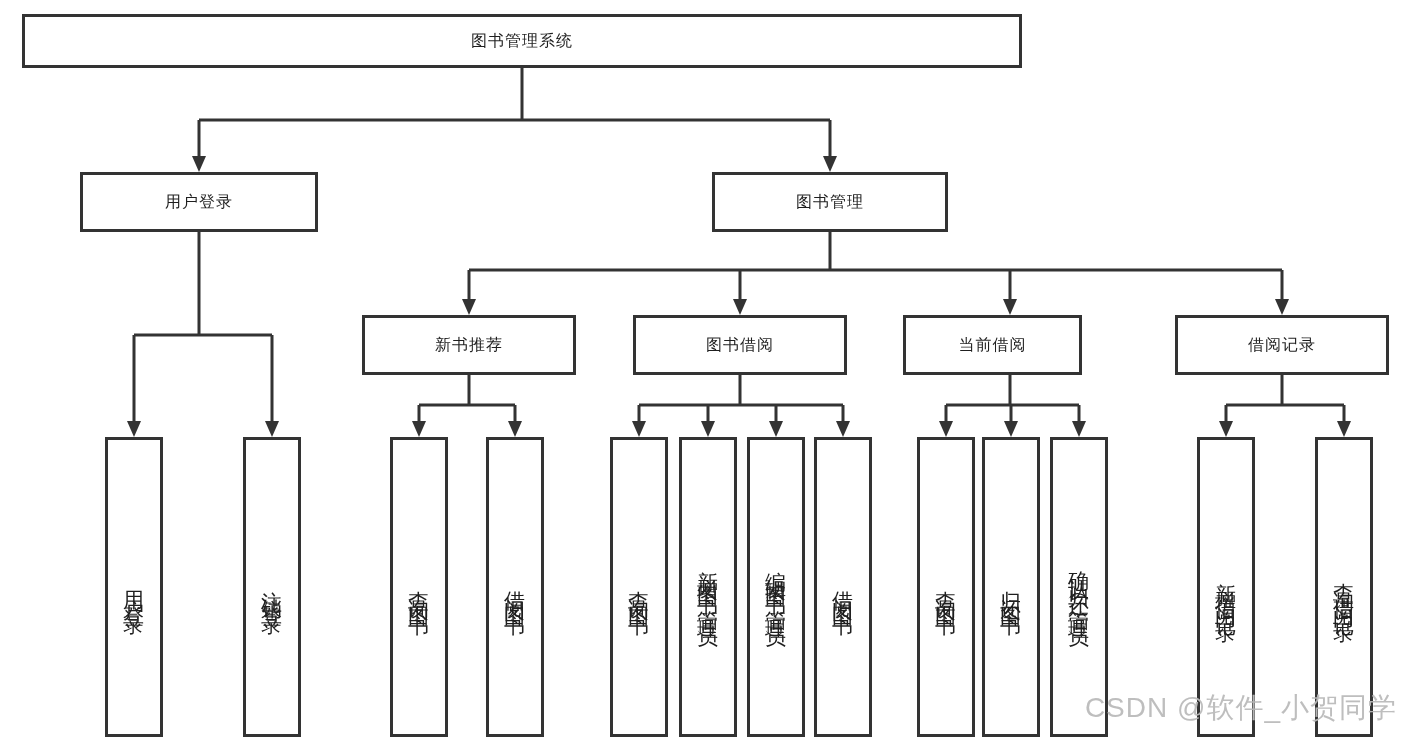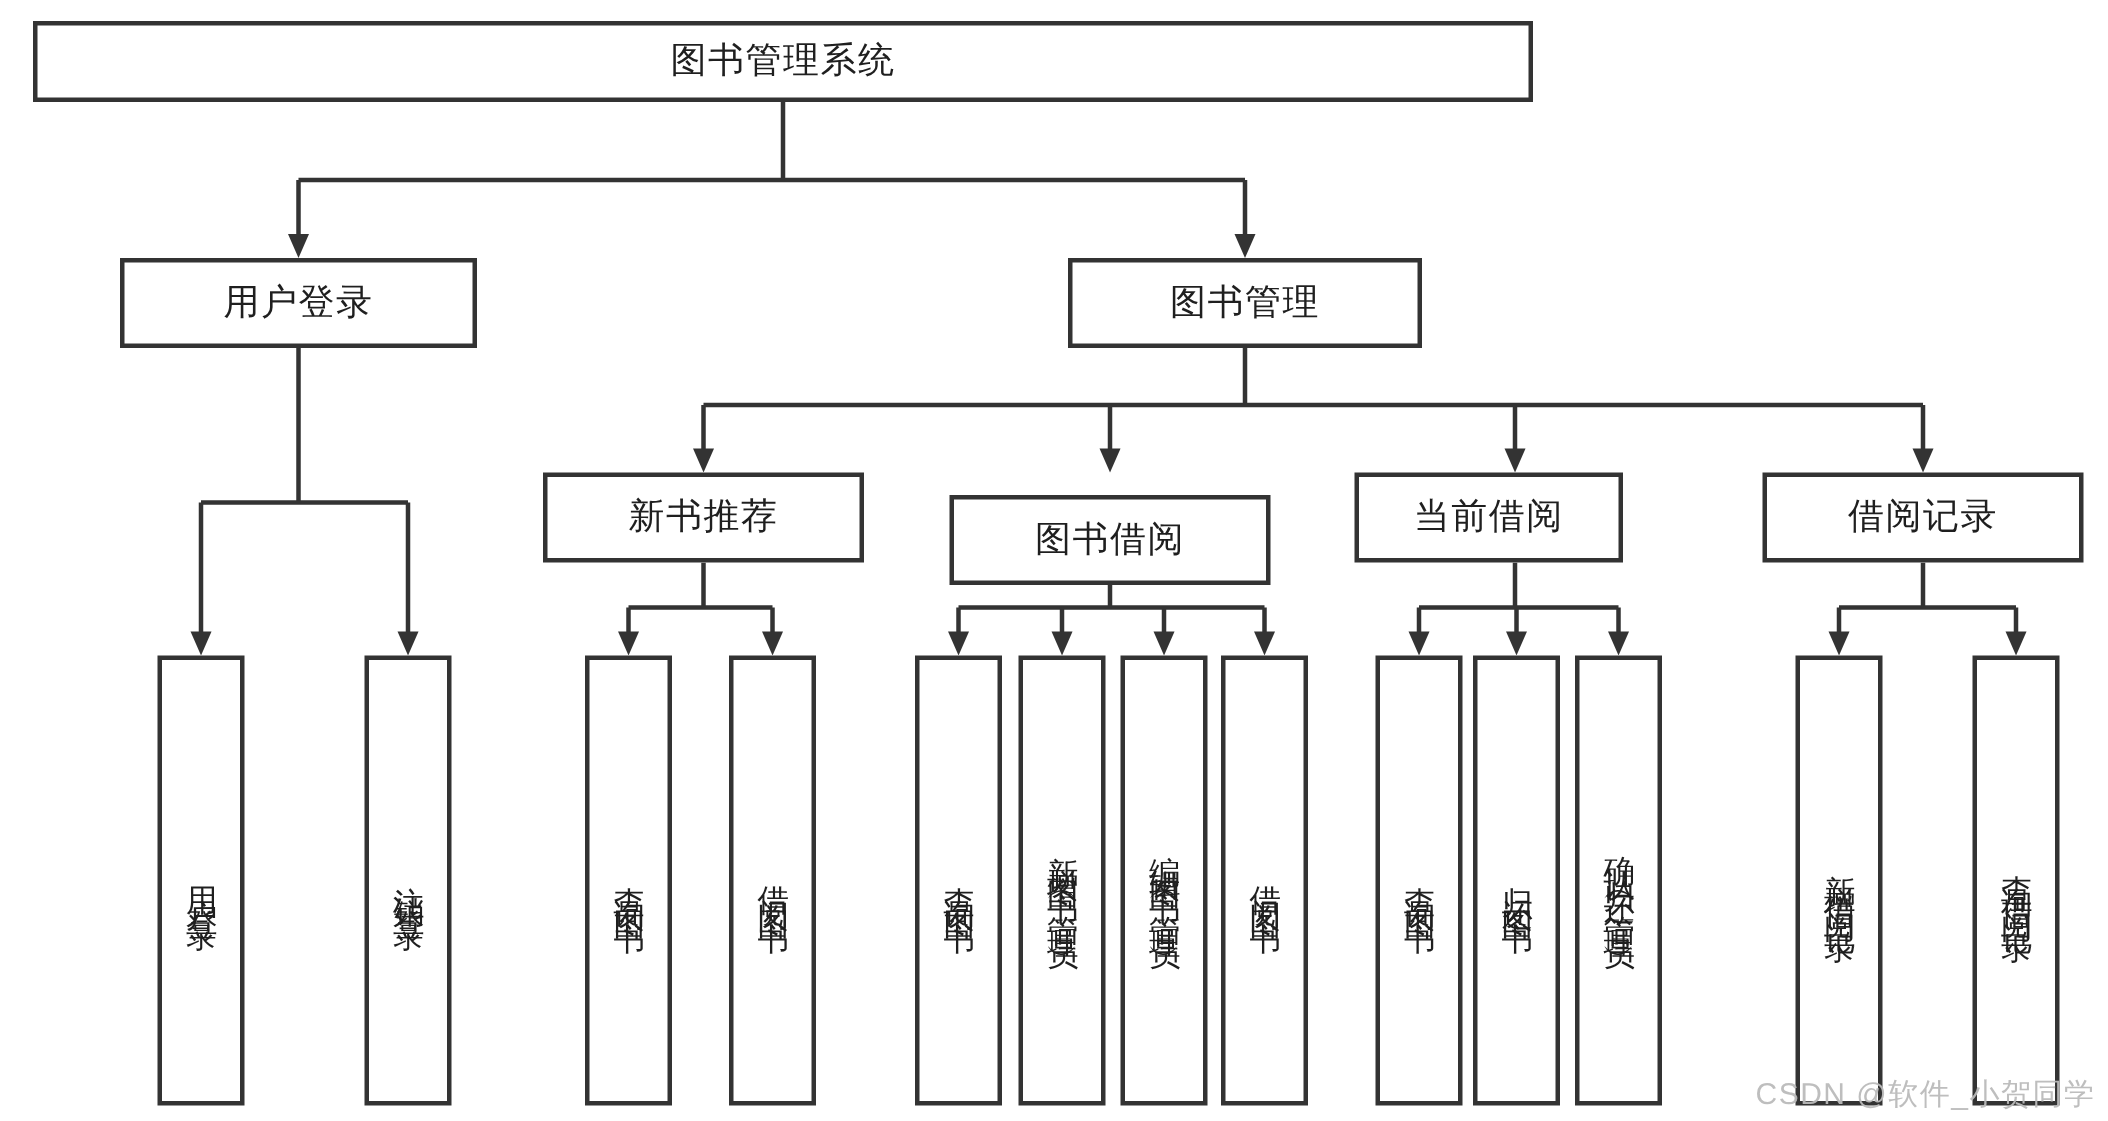--- a/index.html
+++ b/index.html
@@ -17,38 +17,38 @@
     width: 1405px; height: 747px;
   }
   .box {
     position: absolute;
     box-sizing: border-box;
     background: #ffffff;
     border: 3px solid #333333;
     display: flex;
     align-items: center;
     justify-content: center;
-    font-size: 24px;
+    font-size: 16px;
     color: #1f1f1f;
     letter-spacing: 1px;
     text-align: center;
     line-height: 1;
   }
   .vbox {
     writing-mode: vertical-rl;
     text-orientation: mixed;
     letter-spacing: 8px;
     font-size: 21px;
     padding-top: 6px;
   }
   .watermark {
     position: absolute;
     right: 8px;
-    bottom: 4px;
-    font-size: 20px;
+    bottom: 20px;
+    font-size: 28px;
     color: rgba(186, 186, 186, 0.95);
     letter-spacing: 1px;
     white-space: nowrap;
     pointer-events: none;
   }
 </style>
 </head>
 <body>
 
 <div id="canvas">
@@ -84,21 +84,21 @@
       <polygon points="1337,421 1351,421 1344,437"></polygon>
     </g>
   </svg>
 
   <div class="box" style="left:22px; top:14px; width:1000px; height:54px;">图书管理系统</div>
 
   <div class="box" style="left:80px; top:172px; width:238px; height:60px;">用户登录</div>
   <div class="box" style="left:362px; top:315px; width:214px; height:60px;">新书推荐</div>
 
   <div class="box" style="left:712px; top:172px; width:236px; height:60px;">图书管理</div>
-  <div class="box" style="left:633px; top:330px; width:214px; height:60px;">图书借阅</div>
+  <div class="box" style="left:633px; top:315px; width:214px; height:60px;">图书借阅</div>
   <div class="box" style="left:903px; top:315px; width:179px; height:60px;">当前借阅</div>
   <div class="box" style="left:1175px; top:315px; width:214px; height:60px;">借阅记录</div>
 
   <div class="box vbox" style="left:105px; top:437px; width:58px; height:300px;">用户登录</div>
   <div class="box vbox" style="left:243px; top:437px; width:58px; height:300px;">注销登录</div>
 
   <div class="box vbox" style="left:390px; top:437px; width:58px; height:300px;">查询图书</div>
   <div class="box vbox" style="left:486px; top:437px; width:58px; height:300px;">借阅图书</div>
 
   <div class="box vbox" style="left:610px; top:437px; width:58px; height:300px;">查询图书</div>

